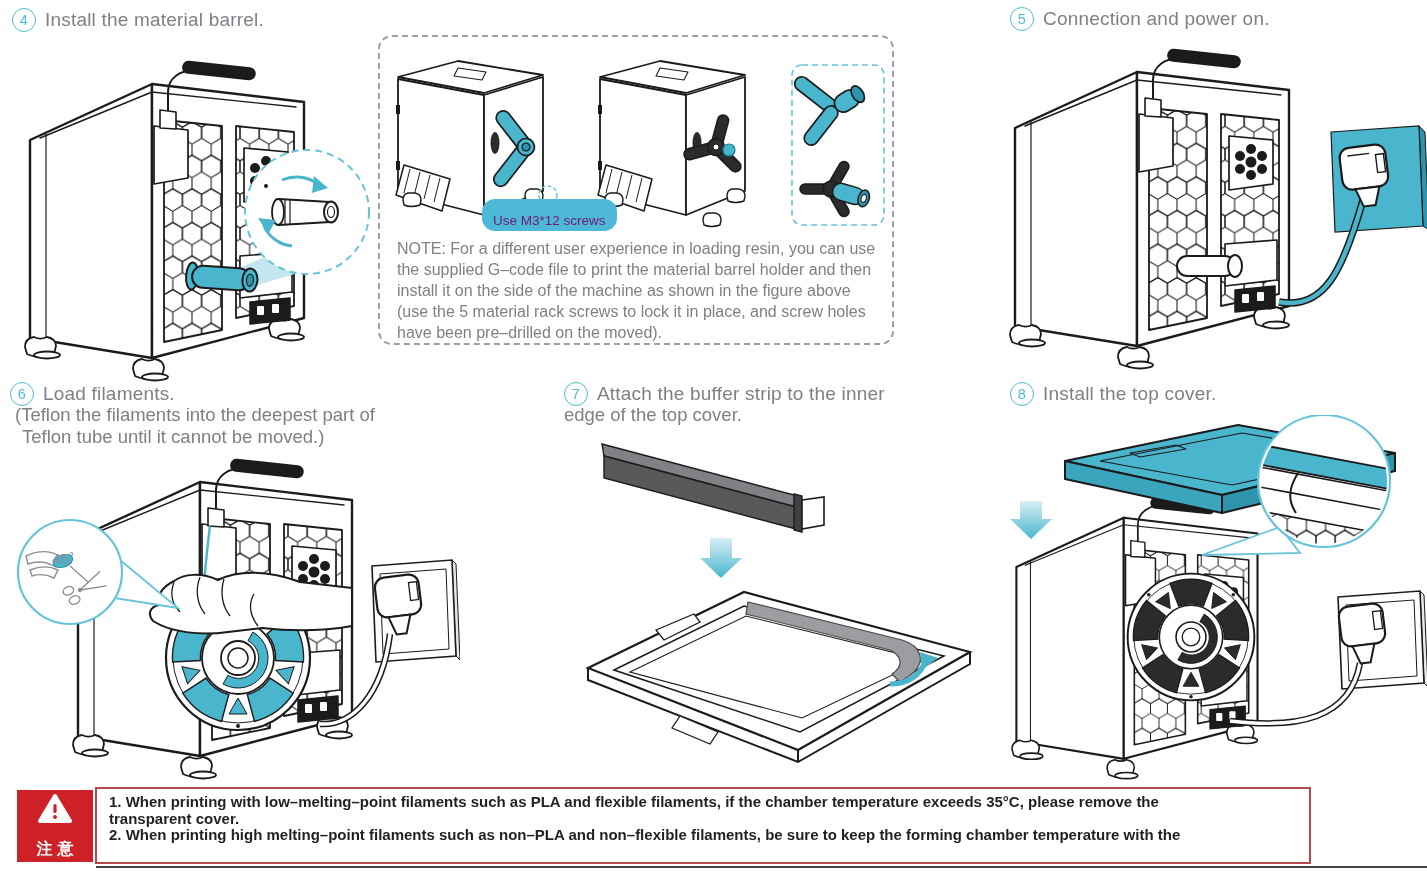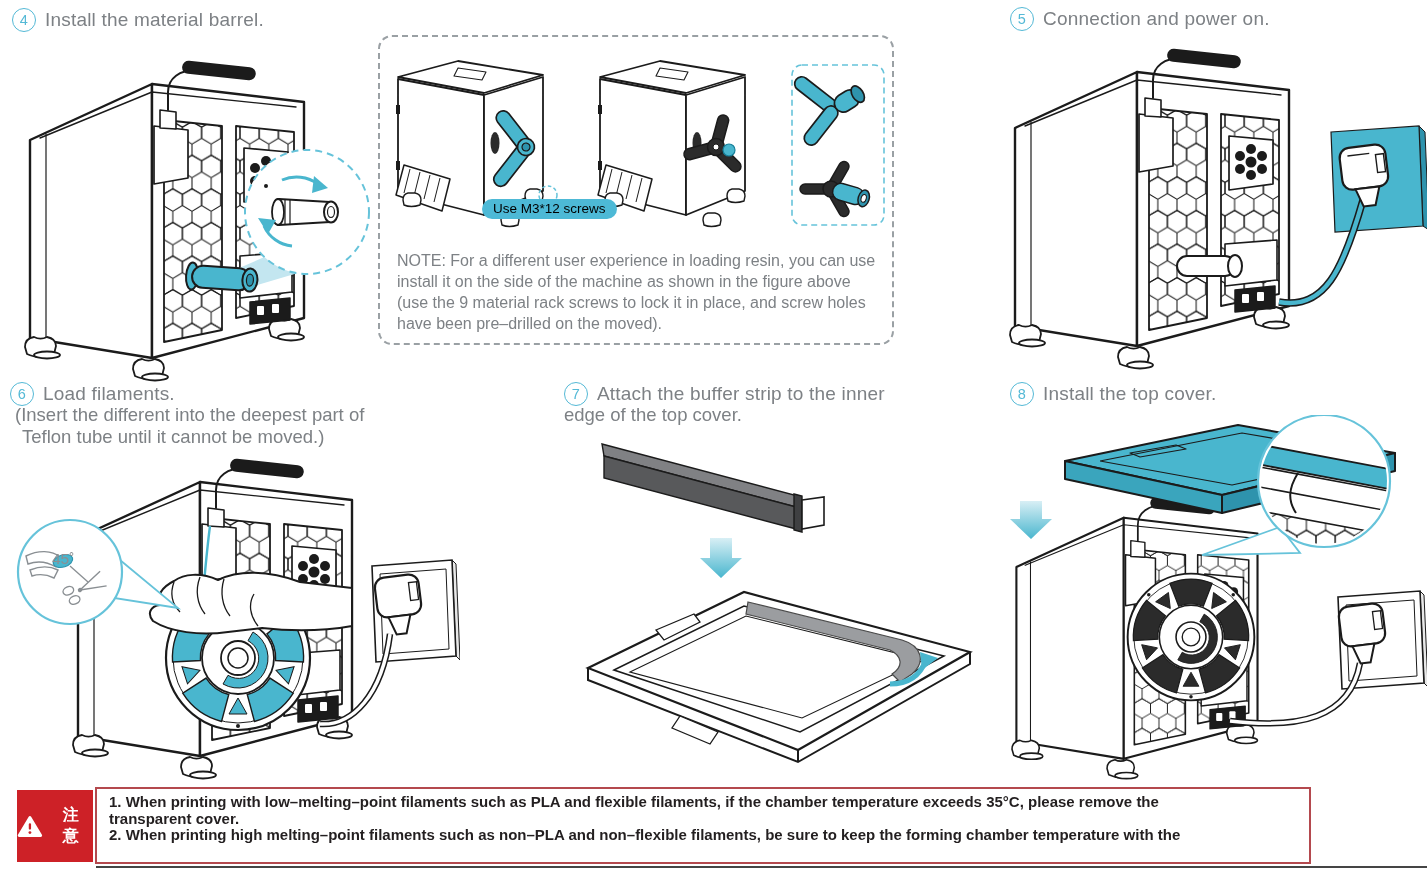--- a/index.html
+++ b/index.html
@@ -7,26 +7,26 @@
         font-family:"Liberation Sans",sans-serif;}
   .step-title{position:absolute;display:flex;align-items:center;gap:9px;color:#7d8185;
         font-size:19px;letter-spacing:.2px;white-space:nowrap;}
   .numc{display:inline-flex;justify-content:center;align-items:center;width:22px;height:22px;
         border:1.7px solid #54b9d6;border-radius:50%;color:#54b9d6;font-size:14.5px;flex:0 0 auto;}
   .subline{position:absolute;color:#7d8185;font-size:18.5px;white-space:nowrap;}
   .illus{position:absolute;}
   .note-box{position:absolute;left:378px;top:35px;width:516px;height:310px;box-sizing:border-box;
         border:2px dashed #9aa0a4;border-radius:14px;}
   .note-illus{position:absolute;left:2px;top:2px;}
-  .pill{position:absolute;left:102px;top:162px;background:#4db9d6;color:#000000;font-size:13.5px;
-        padding:2px 11px 3px;border-radius:13px;z-index:3;white-space:nowrap;}
-  .note-text{position:absolute;left:17px;top:201px;color:#7d8185;font-size:16px;line-height:21px;white-space:nowrap;margin-top:12px;}
+  .pill{position:absolute;left:102px;top:162px;background:#4db9d6;color:#701a75;font-size:13.5px;
+        padding:14px 11px 3px;border-radius:13px;z-index:3;white-space:nowrap;}
+  .note-text{position:absolute;left:17px;top:201px;color:#7d8185;font-size:16px;line-height:21px;white-space:nowrap;}
   .angle-label{position:absolute;left:52px;top:530px;color:#8a8f93;font-size:15.5px;z-index:3;margin-top:20px;}
   .warn-icon{position:absolute;left:17px;top:790px;width:76px;height:72px;background:#cd2127;
-        display:flex;flex-direction:row;align-items:center;justify-content:center;gap:15px;z-index:2;}
+        display:flex;flex-direction:column;align-items:center;justify-content:center;gap:15px;z-index:2;}
   .warn-cn{color:#fff;font-size:16px;font-weight:bold;letter-spacing:5px;margin-left:5px;}
   .warn-text{position:absolute;left:95px;top:787px;width:1216px;height:77px;box-sizing:border-box;
         border:2px solid #b4494e;padding:5px 12px 16px;color:#231f20;font-weight:bold;
         font-size:15px;line-height:16.6px;}
   .warn-text div{white-space:nowrap;}
   .bottom-rule{position:absolute;left:96px;top:866px;width:1331px;border-top:2px solid #454545;}
 </style>
 </head>
 <body>
 
@@ -222,22 +222,23 @@
         <g transform="rotate(16)">
           <rect x="2" y="-8.5" width="32" height="17" rx="8.5" fill="#49b6ce"></rect>
           <ellipse cx="34" cy="0" rx="5.5" ry="8.5" fill="#2e93ad"></ellipse>
           <ellipse cx="34" cy="0" rx="2.5" ry="4" fill="#fff" stroke-width="1"></ellipse>
         </g>
       </g>
     </svg>
     <div class="pill">Use M3*12 screws</div>
     <div class="note-text">
       <div>NOTE: For a different user experience in loading resin, you can use</div>
+      <div>the supplied G–code file to print the material barrel holder and then</div>
       <div>install it on the side of the machine as shown in the figure above</div>
-      <div>(use the 9 material rack screws to lock it in place, and screw holes</div>
+      <div>(use the 5 material rack screws to lock it in place, and screw holes</div>
       <div>have been pre–drilled on the moved).</div>
     </div>
   </div>
 
   <div class="step-title" style="left:1010px;top:7px;">
     <span class="numc">5</span>
     <span>Connection and power on.</span>
   </div>
   <svg class="illus" style="left:985px;top:28px;" width="442" height="345" viewBox="0 0 442 345">
     <use href="#printerBody"></use>
@@ -254,21 +255,21 @@
       <path d="M392,128 L400,128 L400,146 L392,146 Z" fill="#fff" stroke-width="1.4"></path>
       <path d="M364,126 L386,126" stroke-width="1.4"></path>
       <path d="M368,160 L392,160 L386,178 L374,178 Z" fill="#fff" stroke-width="2"></path>
     </g>
   </svg>
 
   <div class="step-title" style="left:10px;top:382px;">
     <span class="numc">6</span>
     <span>Load filaments.</span>
   </div>
-  <div class="subline" style="left:15px;top:404px;">(Insert the different into the deepest part of</div>
+  <div class="subline" style="left:15px;top:404px;">(Teflon the filaments into the deepest part of</div>
   <div class="subline" style="left:22px;top:426px;">Teflon tube until it cannot be moved.)</div>
   <div class="angle-label">45˚</div>
   <svg class="illus" style="left:0;top:438px;" width="460" height="345" viewBox="0 0 460 345">
     <g transform="translate(48,0)">
         <use href="#printerBody"></use>
       </g>
     <use href="#spoolSym" transform="translate(238,220)" color="#49b6ce"></use>
     <path d="M200,186 C204,148 206,118 210,88" fill="none" stroke="#49b6ce" stroke-width="2.4"></path>
     <g stroke="#1b1b1b" stroke-width="2" fill="#fff">
       <path d="M352,150 L300,144 C268,132 238,132 218,142 C200,134 184,136 174,143 C162,149 156,158 160,167

